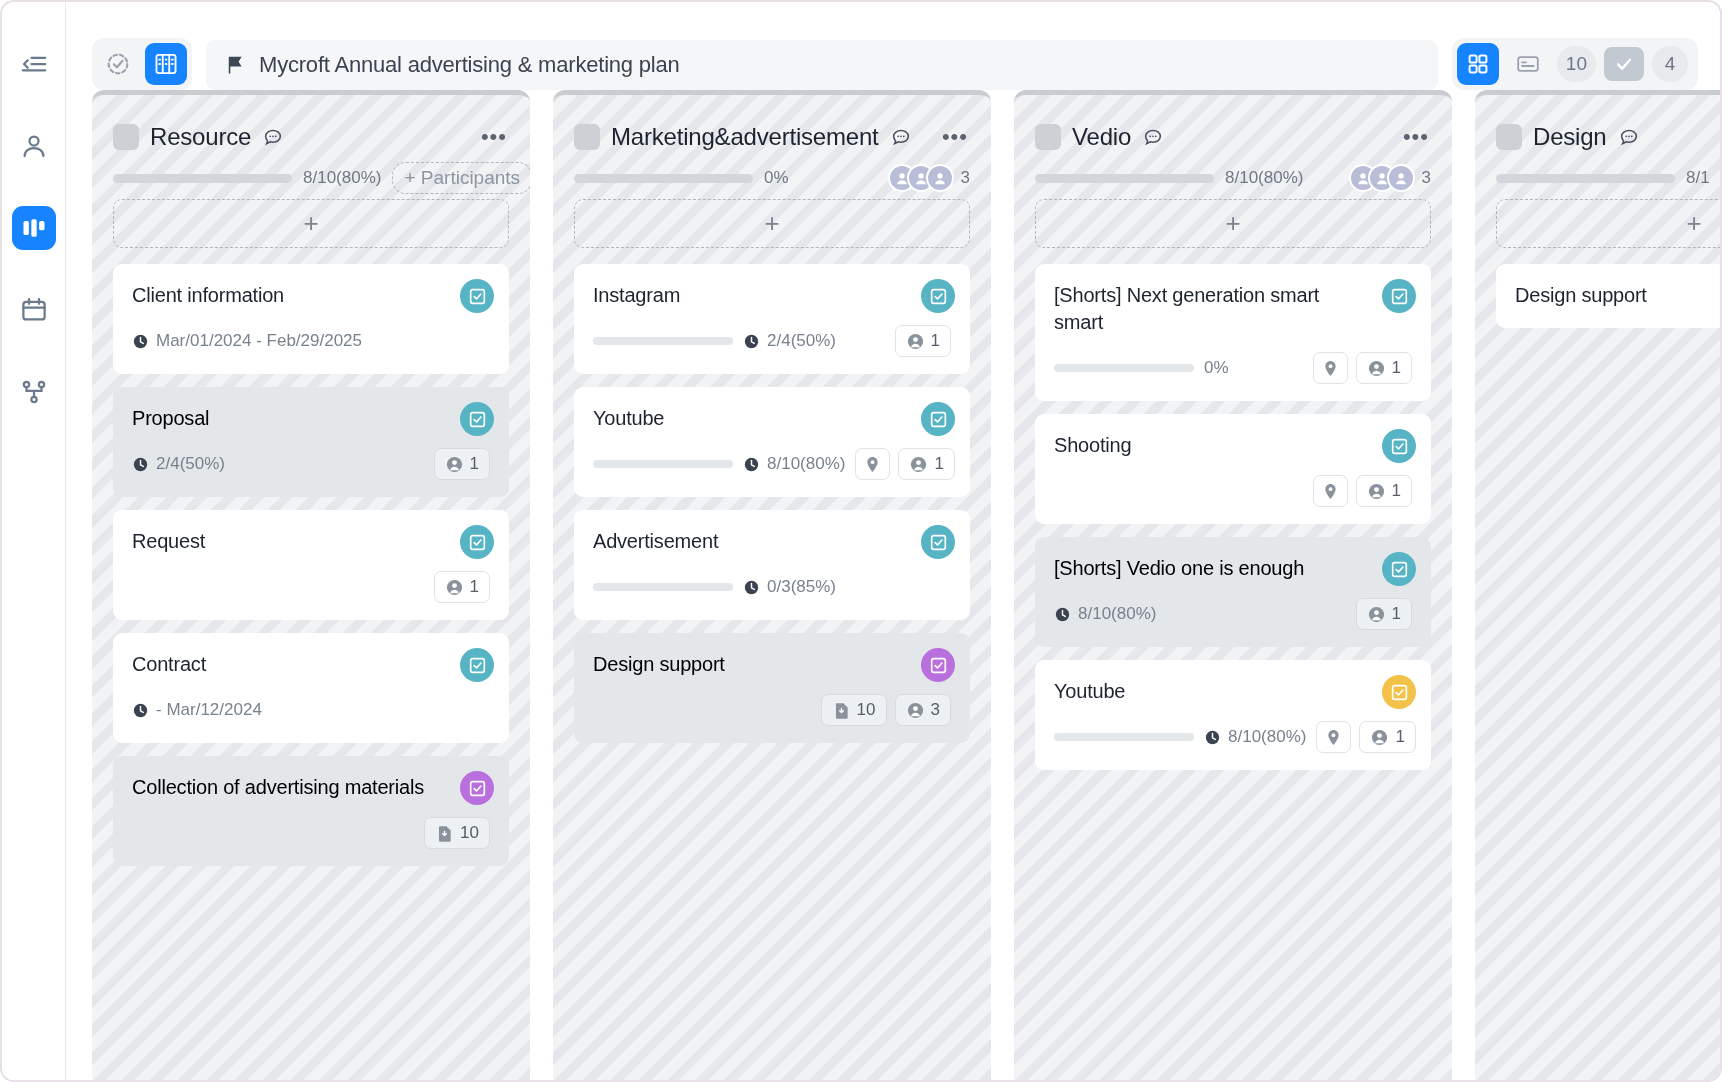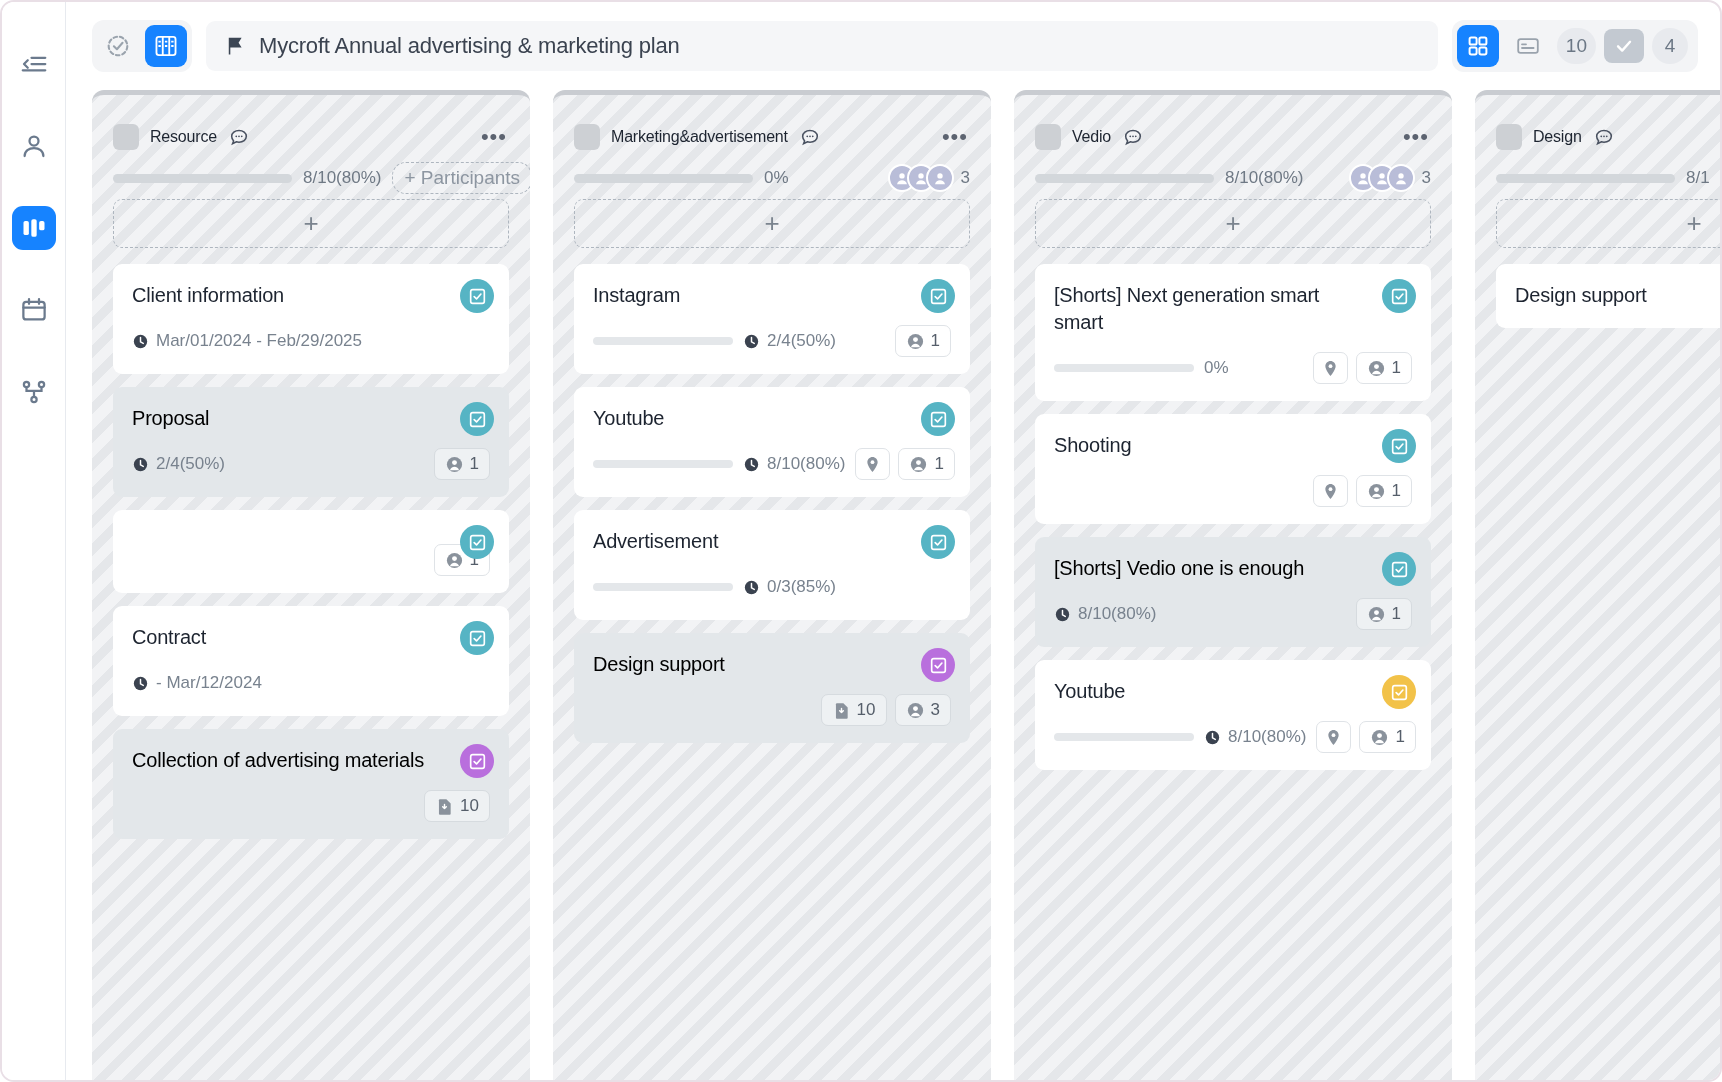--- a/index.html
+++ b/index.html
@@ -49,21 +49,21 @@
     display: flex;
     flex-direction: column;
     min-width: 0;
   }
 
   
   .topbar {
     height: 88px;
     min-height: 88px;
     display: flex;
-    align-items: center;
+    align-items: flex-end;
     padding: 0 22px 0 26px;
     gap: 14px;
   }
   .viewtoggle {
     display: flex; align-items: center; gap: 6px;
     background: #f3f4f6;
     border-radius: 12px;
     padding: 5px;
   }
   .vt-btn {
@@ -158,21 +158,21 @@
     padding: 22px 0 0 0;
     height: 62px;
   }
   .col-swatch {
     width: 26px; height: 26px;
     border-radius: 6px;
     background: #cdd0d4;
     flex: none;
   }
   .col-name {
-    font-size: 16px;
+    font-size: 24px;
     color: #1d2430;
     white-space: nowrap;
     letter-spacing: -0.2px;
   }
   .col-chat { color: #4a5261; display: flex; align-items: center; flex: none; }
   .col-dots {
     margin-left: auto;
     color: #5c6370;
     font-size: 22px;
     letter-spacing: 1px;
@@ -475,20 +475,21 @@
                         <circle cx="12" cy="9.6" r="3.1" fill="#ffffff"></circle>
                         <path d="M6.3 19.2c.7-2.9 3-4.4 5.7-4.4s5 1.5 5.7 4.4z" fill="#ffffff"></path>
                       </svg>
                     </span>
                     <span>1</span>
                   </span>
                 </span>
               </div>
             </div>
             <div class="card">
+              <div class="card-title">Request</div>
               <span class="badge-check bc-teal">
                 <svg width="21" height="21" viewBox="0 0 24 24" fill="none" stroke="currentColor" stroke-width="1.9" stroke-linecap="round" stroke-linejoin="round">
                   <rect x="4.2" y="4.2" width="15.6" height="15.6" rx="2.4"></rect>
                   <polyline points="8.2,12.2 10.9,14.8 15.9,9.2"></polyline>
                 </svg>
               </span>
               <div class="card-row">
                 <span class="pill-group">
                   <span class="pill">
                     <span>

